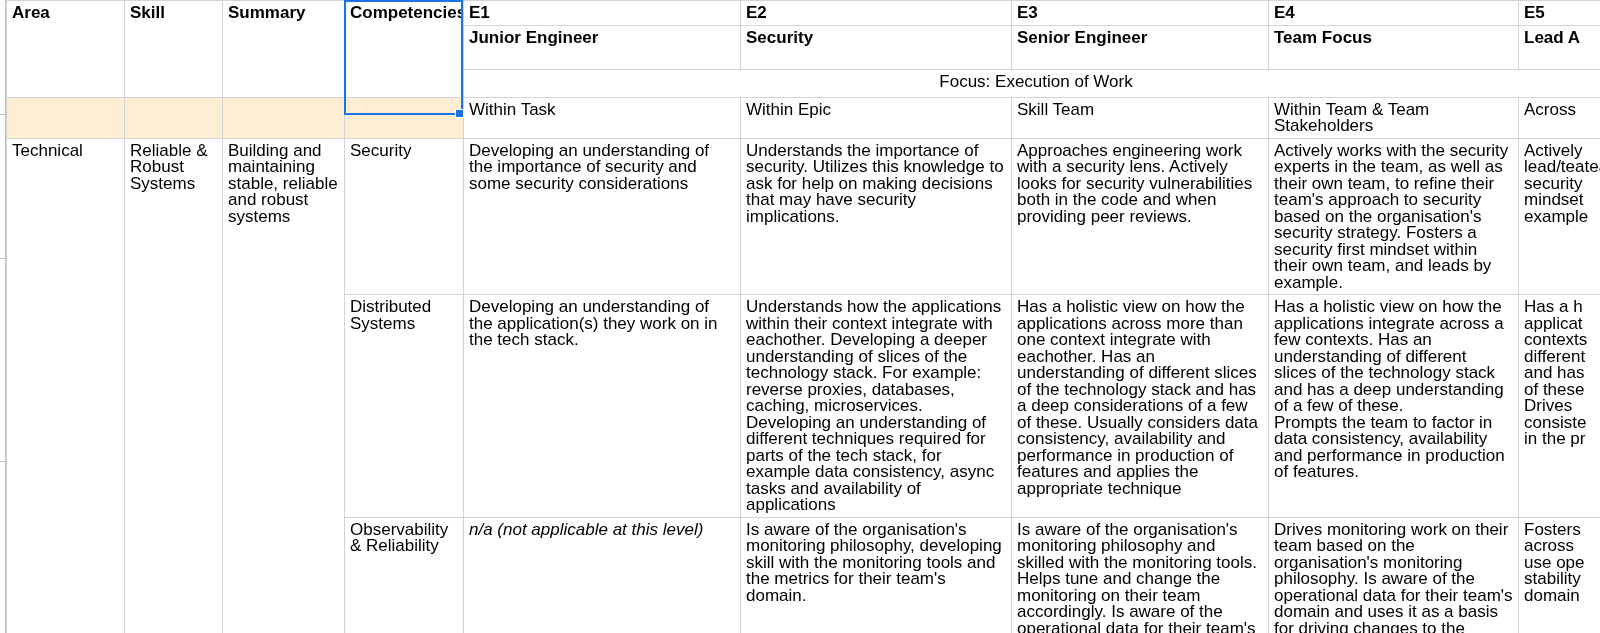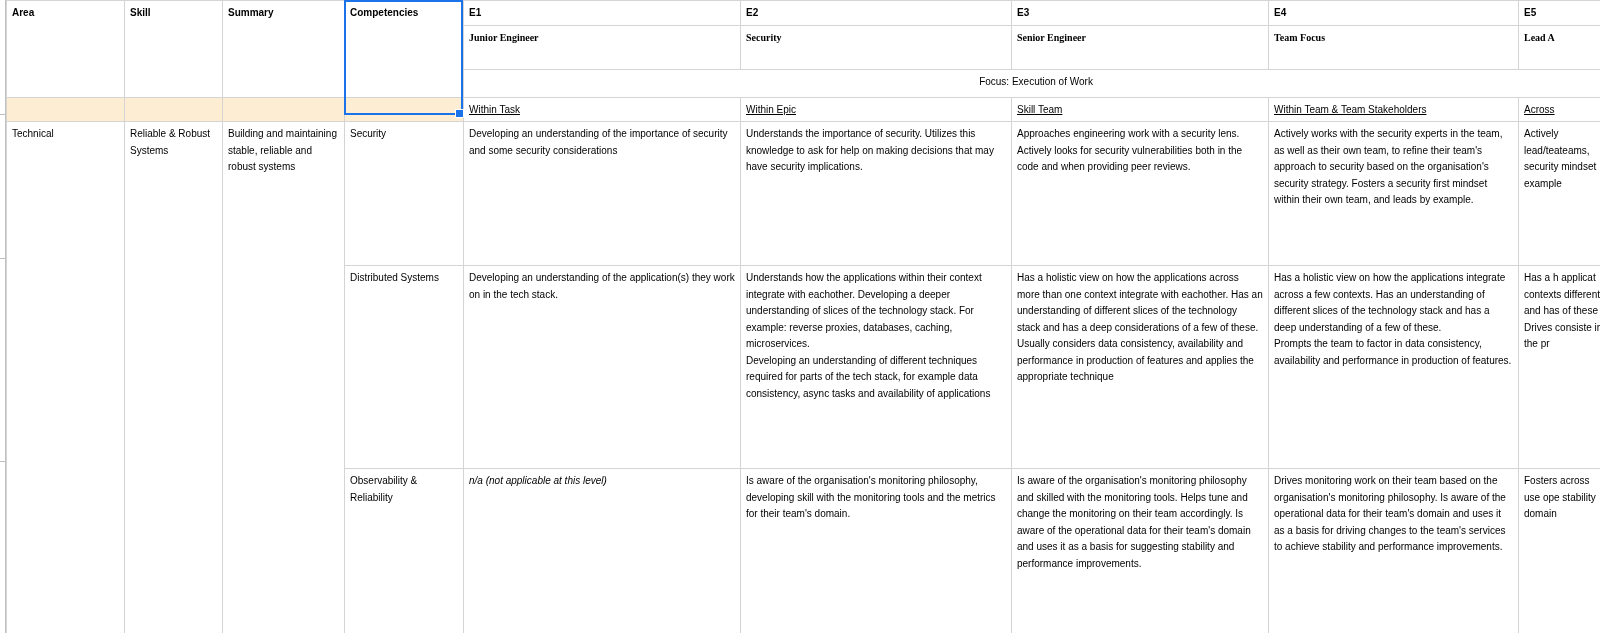--- a/index.html
+++ b/index.html
@@ -31,32 +31,32 @@
     position: absolute;
     left: 6px; top: 0;
     border-collapse: collapse;
     table-layout: fixed;
     width: 1600px;
   }
   table.grid td {
     border: 1px solid #d4d4d4;
     vertical-align: top;
     padding: 4px 5px 3px 5px;
-    font-size: 10px;
+    font-size: 17px;
     line-height: 16.5px;
     color: #000000;
     background: #ffffff;
     overflow: hidden;
   }
 
   
   .hdr-blue      { background: #a4c2f4; font-weight: bold; }
-  .hdr-blue-lt   { background: #c9daf8; font-weight: bold; font-family: Liberation Serif, serif; }
+  .hdr-blue-lt   { background: #c9daf8; font-weight: bold; }
   .focus-band    { background: #fce0a2; text-align: center; font-weight: normal; }
-  .scope-band    { background: #fdedd3; text-decoration: underline; }
+  .scope-band    { background: #fdedd3; }
 
   
   .sel-outline {
     position: absolute;
     left: 344px; top: 0px;
     width: 119px; height: 115px;
     border: 2px solid #1a73e8;
     pointer-events: none;
     z-index: 6;
   }

